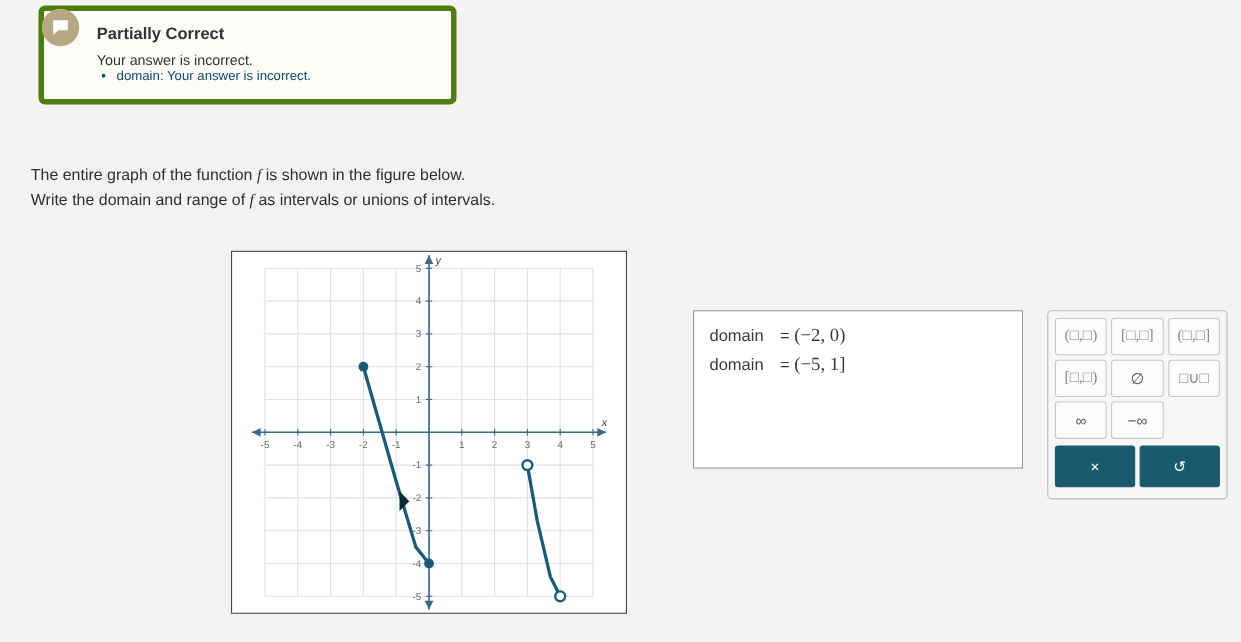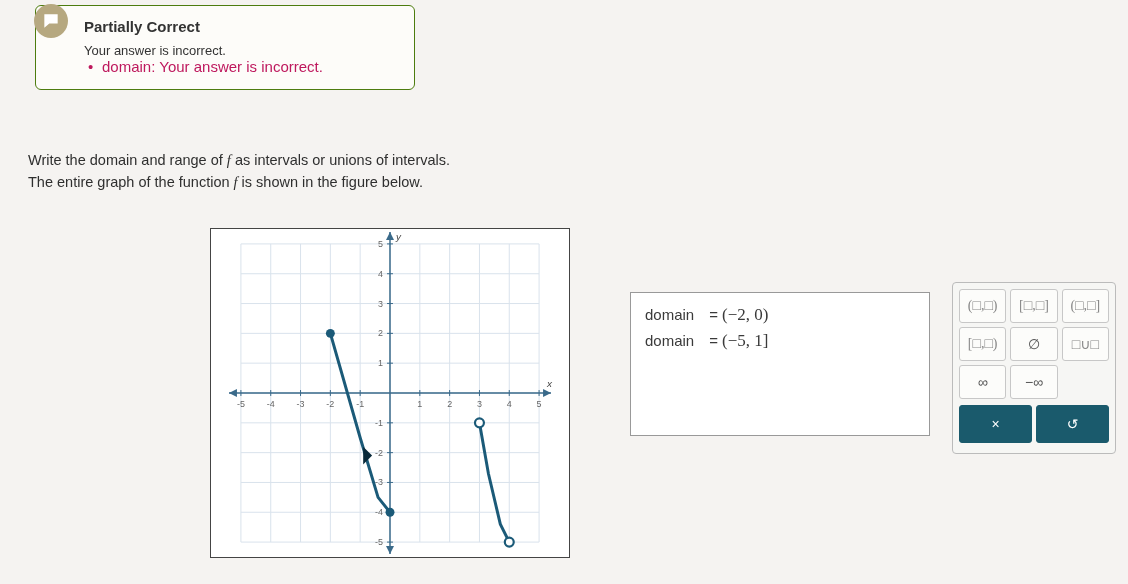--- a/index.html
+++ b/index.html
@@ -10,41 +10,41 @@
     height: 584px;
     position: relative;
     color: #3a3a3a;
     overflow: hidden;
   }
   .feedback-box {
     position: absolute;
     left: 35px;
     top: 5px;
     width: 380px;
-    border: 1px solid #4d7c0f;
+    border: 5px solid #4d7c0f;
     border-radius: 6px;
     padding: 12px 14px 14px 48px;
     background: #fdfcf9;
   }
   .feedback-icon {
     position: absolute;
     left: -2px;
     top: -2px;
     width: 34px;
     height: 34px;
     border-radius: 50%;
     background: #b6a880;
     display: flex;
     align-items: center;
     justify-content: center;
   }
   .feedback-icon svg { width: 20px; height: 20px; fill: #fff; }
   .fb-title { font-weight: 700; font-size: 15px; color: #333; margin-bottom: 8px; }
   .fb-sub { font-size: 13px; color: #333; }
-  .fb-bullet { font-size: 15px; color: #be185d; padding-left: 18px; position: relative; }
+  .fb-bullet { font-size: 12px; color: #0c4a6e; padding-left: 18px; position: relative; }
   .fb-bullet::before { content: "•"; position: absolute; left: 4px; }
   .question {
     position: absolute;
     left: 28px;
     top: 150px;
     font-size: 14.5px;
     line-height: 1.5;
     color: #2f2f2f;
   }
   .question .fvar { font-family: "Times New Roman", serif; font-style: italic; }
@@ -61,21 +61,20 @@
   .answer-box {
     position: absolute;
     left: 630px;
     top: 282px;
     width: 300px;
     height: 144px;
     border: 1px solid #999;
     background: #fff;
     padding: 12px 14px;
     font-size: 15px;
-    margin-top: 10px;
   }
   .answer-row { margin-bottom: 6px; }
   .mlabel { display: inline-block; width: 60px; }
   .mval { font-family: "Times New Roman", serif; font-size: 17px; }
   .keypad {
     position: absolute;
     left: 952px;
     top: 282px;
     width: 164px;
     border: 1px solid #bbb;
@@ -114,24 +113,24 @@
         <path d="M4 4h16v11H10l-6 5V4z"></path>
       </svg>
   </div>
   <div class="fb-title">Partially Correct</div>
   <div class="fb-sub">Your answer is incorrect.</div>
   <div class="fb-bullet">domain: Your answer is incorrect.</div>
 </div>
 
 <div class="question">
   <div>
+    <span>The entire graph of the function </span><span class="fvar">f</span><span> is shown in the figure below.</span>
+  </div>
+  <div>
     <span>Write the domain and range of </span><span class="fvar">f</span><span> as intervals or unions of intervals.</span>
-  </div>
-  <div>
-    <span>The entire graph of the function </span><span class="fvar">f</span><span> is shown in the figure below.</span>
   </div>
 </div>
 
 <div class="graph-box">
   <svg viewBox="0 0 360 330">
     <g id="chart-root">
         <line x1="30" y1="315" x2="30" y2="15" stroke="#d9e2ec" stroke-width="1"></line>
         <line x1="60" y1="315" x2="60" y2="15" stroke="#d9e2ec" stroke-width="1"></line>
         <line x1="90" y1="315" x2="90" y2="15" stroke="#d9e2ec" stroke-width="1"></line>
         <line x1="120" y1="315" x2="120" y2="15" stroke="#d9e2ec" stroke-width="1"></line>

